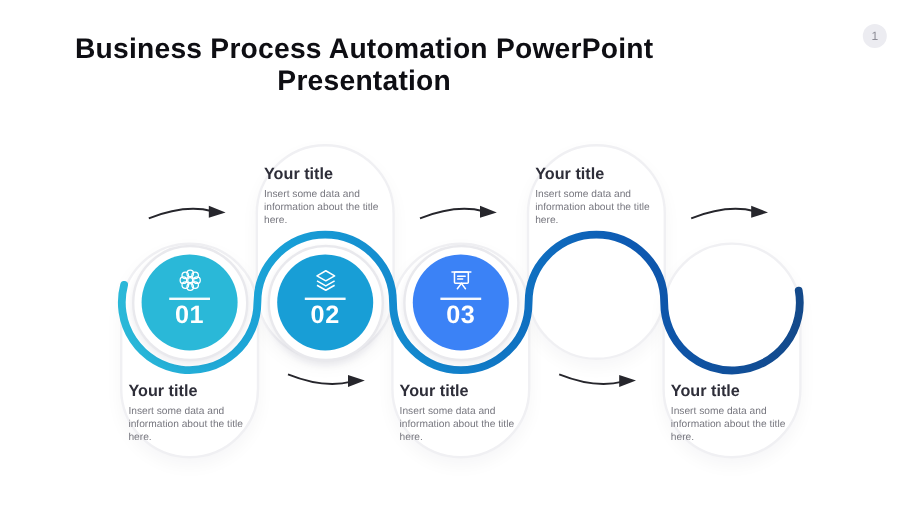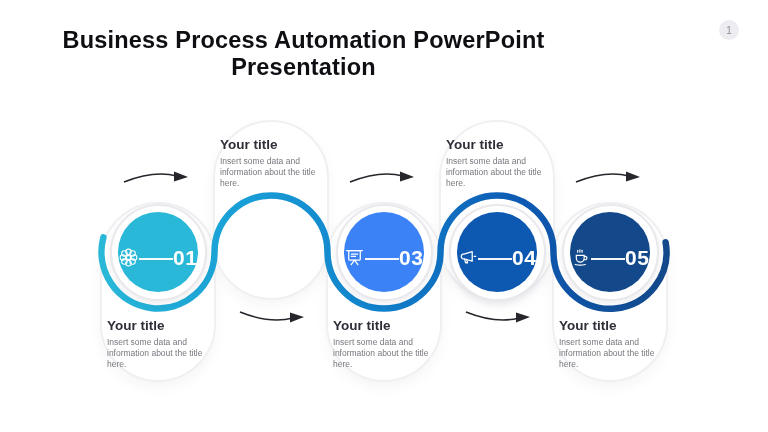--- a/index.html
+++ b/index.html
@@ -37,21 +37,21 @@
   .step-desc{font-size:8.5px;line-height:1.32;color:#77777f;}
   .wave{position:absolute;left:0;top:0;z-index:2;pointer-events:none;}
   .circle-wrap{
     position:absolute;top:203.5px;width:97px;height:97px;border-radius:50%;
     background:#ffffff;border:2px solid #e9e9ed;box-sizing:border-box;
     box-shadow:0 3px 6px rgba(30,30,60,0.08);
     display:flex;align-items:center;justify-content:center;z-index:3;
   }
   .disc{
     width:80px;height:80px;border-radius:50%;
-    display:flex;align-items:center;
+    display:flex;flex-direction:column;align-items:center;
     padding-top:11px;box-sizing:border-box;
   }
   .disc svg{display:block;}
   .divider{width:34px;height:2px;background:rgba(255,255,255,0.95);margin:4px 0 1px;}
   .step-num{font-size:21px;font-weight:bold;color:#ffffff;letter-spacing:0.5px;}
   .arrow{position:absolute;z-index:2;}
 </style>
 </head>
 <body>
 
@@ -142,56 +142,42 @@
           <circle cx="6.1" cy="13.9" r="2.6"></circle>
         <circle cx="4.6" cy="10" r="2.6"></circle>
           <circle cx="6.1" cy="6.1" r="2.6"></circle>
         <circle cx="10" cy="10" r="2"></circle>
       </svg>
       <div class="divider"></div>
       <div class="step-num">01</div>
     </div>
   </div>
 
+  <div class="circle-wrap" style="left:222.5px">
+    <div class="disc" style="background-color: rgb(24, 158, 214);">
+      <svg width="21" height="21" viewBox="0 0 20 20" fill="none" stroke="#ffffff" stroke-width="1.2" stroke-linejoin="round">
+        <path d="M10 2.5 L17 6.5 L10 10.5 L3 6.5 Z"></path>
+        <path d="M3 10.5 L10 14.5 L17 10.5"></path>
+        <path d="M3 14 L10 18 L17 14"></path>
+      </svg>
+      <div class="divider"></div>
+      <div class="step-num">02</div>
+    </div>
+  </div>
 
   <div class="circle-wrap" style="left:335.5px">
     <div class="disc" style="background-color: #3b82f6;">
       <svg width="21" height="21" viewBox="0 0 20 20" fill="none" stroke="#ffffff" stroke-width="1.2" stroke-linecap="round">
         <path d="M2.5 3.5 H17.5"></path>
         <rect x="4.5" y="3.5" width="11" height="9" rx="0.8"></rect>
         <path d="M7 6.8 H13"></path>
           <path d="M7 9 H11"></path>
         <path d="M10 12.5 L6.8 16.8"></path>
           <path d="M10 12.5 L13.2 16.8"></path>
       </svg>
       <div class="divider"></div>
       <div class="step-num">03</div>
     </div>
   </div>
 
-  <div class="circle-wrap" style="left:448.5px">
-    <div class="disc" style="background-color: rgb(13, 89, 178);">
-      <svg width="21" height="21" viewBox="0 0 20 20" fill="none" stroke="#ffffff" stroke-width="1.2" stroke-linejoin="round" stroke-linecap="round">
-        <path d="M14.5 4.5 L14.5 13.5 L6.5 11.2 L5.5 11.2 A2.4 2.4 0 0 1 5.5 6.8 L6.5 6.8 Z"></path>
-        <path d="M7.2 11.5 L8.2 15 L10.1 15 L9.1 11.8"></path>
-        <path d="M16.3 8.9 H17.8"></path>
-      </svg>
-      <div class="divider"></div>
-      <div class="step-num">04</div>
-    </div>
-  </div>
 
-  <div class="circle-wrap" style="left:561.5px">
-    <div class="disc" style="background-color: rgb(19, 73, 138);">
-      <svg width="21" height="21" viewBox="0 0 20 20" fill="none" stroke="#ffffff" stroke-width="1.1" stroke-linecap="round">
-        <path d="M7.3 3.2 V5"></path>
-          <path d="M9.4 2.6 V5"></path>
-          <path d="M11.5 3.2 V5"></path>
-        <path d="M6 8 H13.5 V10.8 A3.7 3.7 0 0 1 9.75 14.4 A3.7 3.7 0 0 1 6 10.8 Z"></path>
-        <path d="M13.5 8.9 H15 A1.7 1.7 0 0 1 15 12.1 H13.3"></path>
-        <path d="M5 16.6 Q9.8 18 14.6 16.6"></path>
-      </svg>
-      <div class="divider"></div>
-      <div class="step-num">05</div>
-    </div>
-  </div>
 
 </div>
 
 </body></html>

